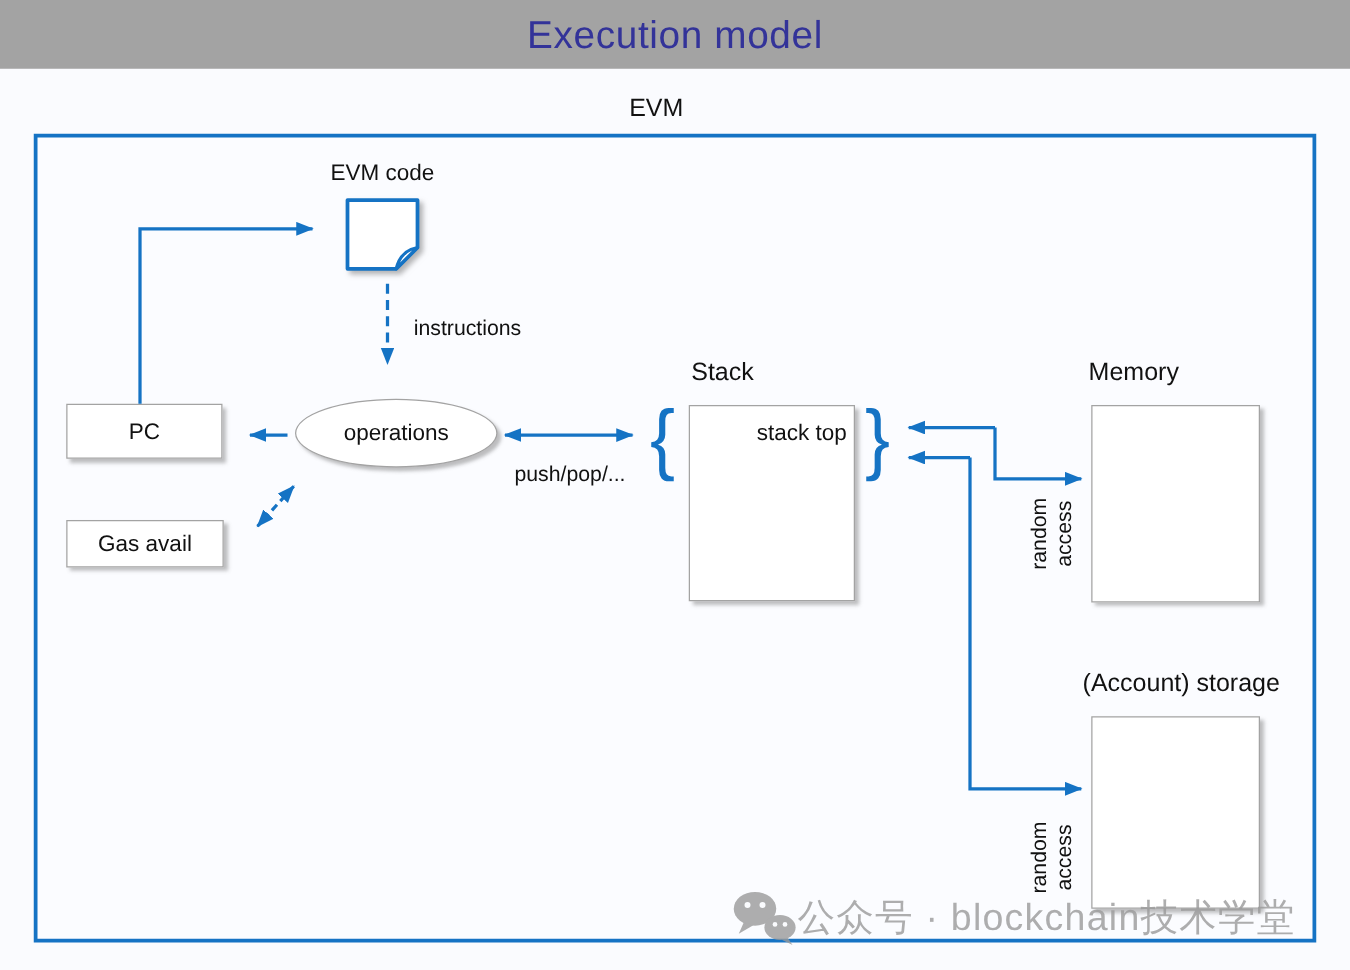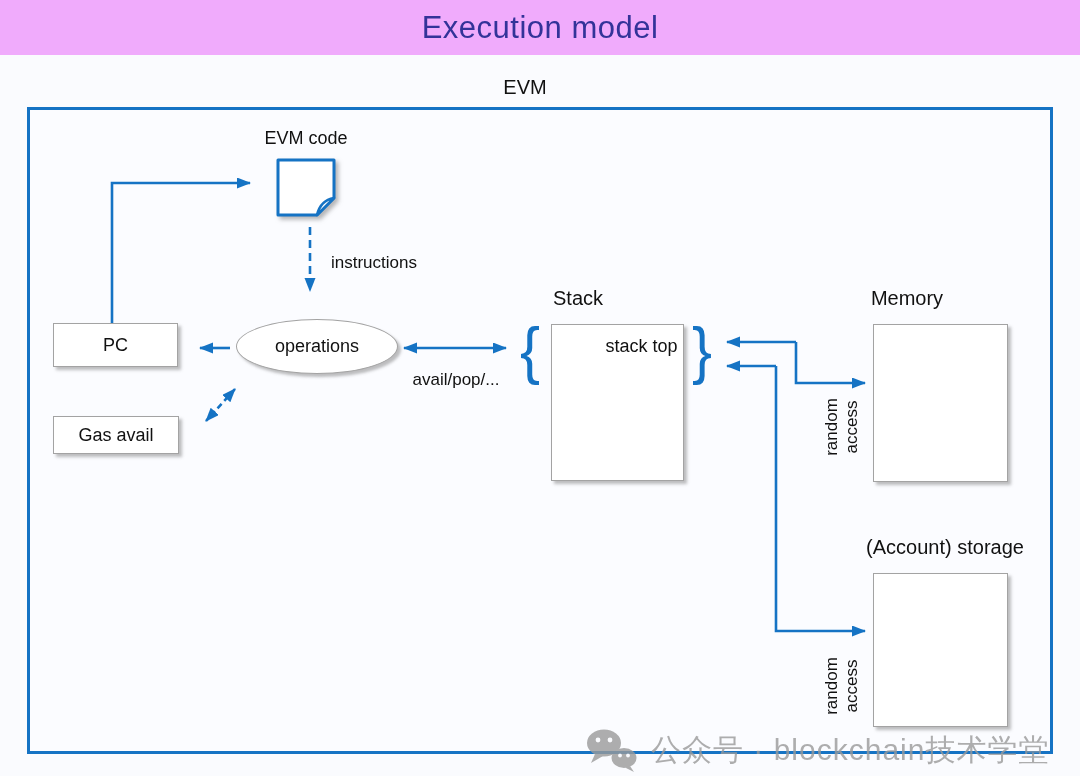--- a/index.html
+++ b/index.html
@@ -1,41 +1,41 @@
 <!DOCTYPE html>
 <html><head>
 <meta charset="utf-8">
 <style>
   html,body{margin:0;padding:0;background:#fafbfe;}
   #stage{position:relative;width:1080px;height:776px;background:#fafbfe;
          font-family:"Liberation Sans",sans-serif;overflow:hidden;}
   
   .title-band{position:absolute;left:0;top:0;width:1080px;height:55px;
-              background:#f0abfc;display:flex;align-items:center;justify-content:center;}
+              background:#a3a3a3;display:flex;align-items:center;justify-content:center;}
   .title-band .t{font-size:31px;color:#333399;letter-spacing:.5px;}
   
   .evm-label{position:absolute;left:465px;top:76px;width:120px;text-align:center;
              font-size:20px;color:#111;}
   
   .main-box{position:absolute;left:27px;top:107px;width:1026px;height:647px;
             border:3px solid #1573c4;background:#fbfcff;box-sizing:border-box;}
   .lbl{position:absolute;color:#111;}
   .node{position:absolute;background:#fff;border:1px solid #a3a3a3;box-sizing:border-box;
         box-shadow:3px 3px 3px rgba(110,110,110,.45);}
   .small-node{display:flex;align-items:center;justify-content:center;font-size:18px;color:#111;}
   .ellipse{border-radius:50%;}
   .brace{position:absolute;color:#1573c4;font-size:60px;line-height:58px;
          font-family:"Liberation Sans",sans-serif;transform:scaleY(1.05);}
   .rot{position:absolute;display:flex;align-items:center;justify-content:center;}
   .rot .inner{transform:rotate(-90deg);font-size:17px;line-height:20px;
               text-align:center;color:#111;white-space:nowrap;}
   .rot .inner span{display:block;}
   svg.arrows{position:absolute;left:0;top:0;pointer-events:none;}
-  .watermark{position:absolute;left:586px;top:728px;display:flex;align-items:center;
-             gap:13px;z-index:10;opacity:.8;}
+  .watermark{position:absolute;left:586px;top:712px;display:flex;align-items:center;
+             z-index:10;opacity:.8;}
   .watermark .wtext{font-size:30px;color:#9a9a9a;letter-spacing:1px;white-space:nowrap;}
   .doc-icon{position:absolute;left:274px;top:156px;
             filter:drop-shadow(3px 3px 2px rgba(110,110,110,.5));}
 </style>
 </head>
 <body>
 
 <div id="stage">
 
   <div class="title-band">
@@ -59,21 +59,21 @@
   </div>
 
   <div class="node small-node" style="left:53px;top:416px;width:126px;height:38px;">
     <span>Gas avail</span>
   </div>
 
   <div class="node small-node ellipse" style="left:236px;top:319px;width:162px;height:55px;">
     <span>operations</span>
   </div>
 
-  <div class="lbl" style="left:400px;top:370px;width:112px;text-align:center;font-size:17px;">avail/pop/...</div>
+  <div class="lbl" style="left:400px;top:370px;width:112px;text-align:center;font-size:17px;">push/pop/...</div>
 
   <div class="lbl" style="left:553px;top:287px;width:120px;text-align:left;font-size:20px;">Stack</div>
   <div class="brace" style="left:520px;top:322px;">{</div>
   <div class="node" style="left:551px;top:324px;width:133px;height:157px;padding-left:48px;">
     <div style="margin-top:11px;text-align:center;font-size:18px;color:#111;">stack top</div>
   </div>
   <div class="brace" style="left:692px;top:322px;">}</div>
 
   <div class="lbl" style="left:846px;top:287px;width:122px;text-align:center;font-size:20px;">Memory</div>
   <div class="node" style="left:873px;top:324px;width:135px;height:158px;"></div>

